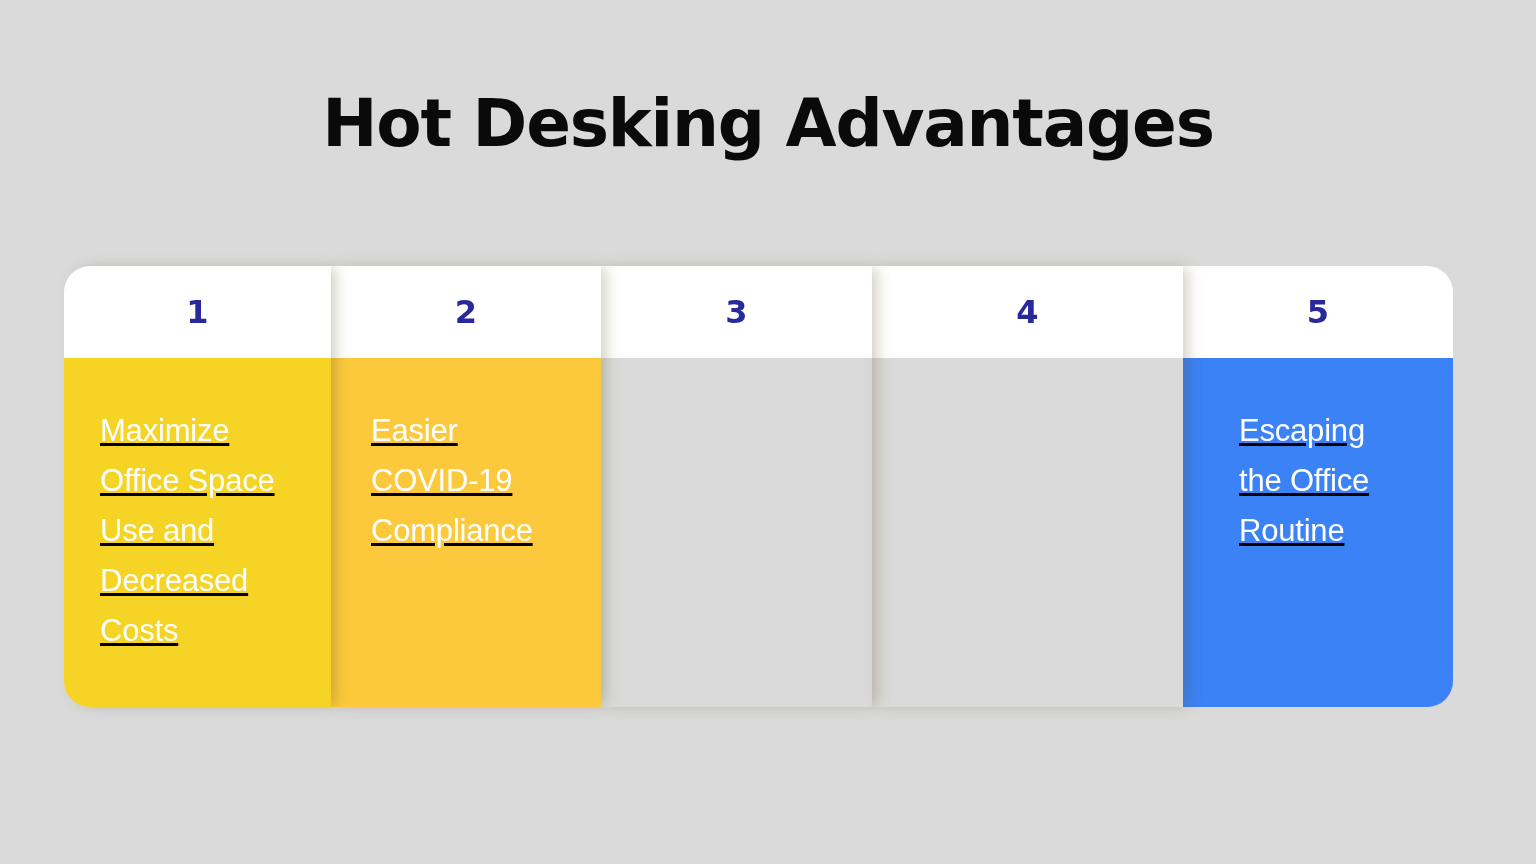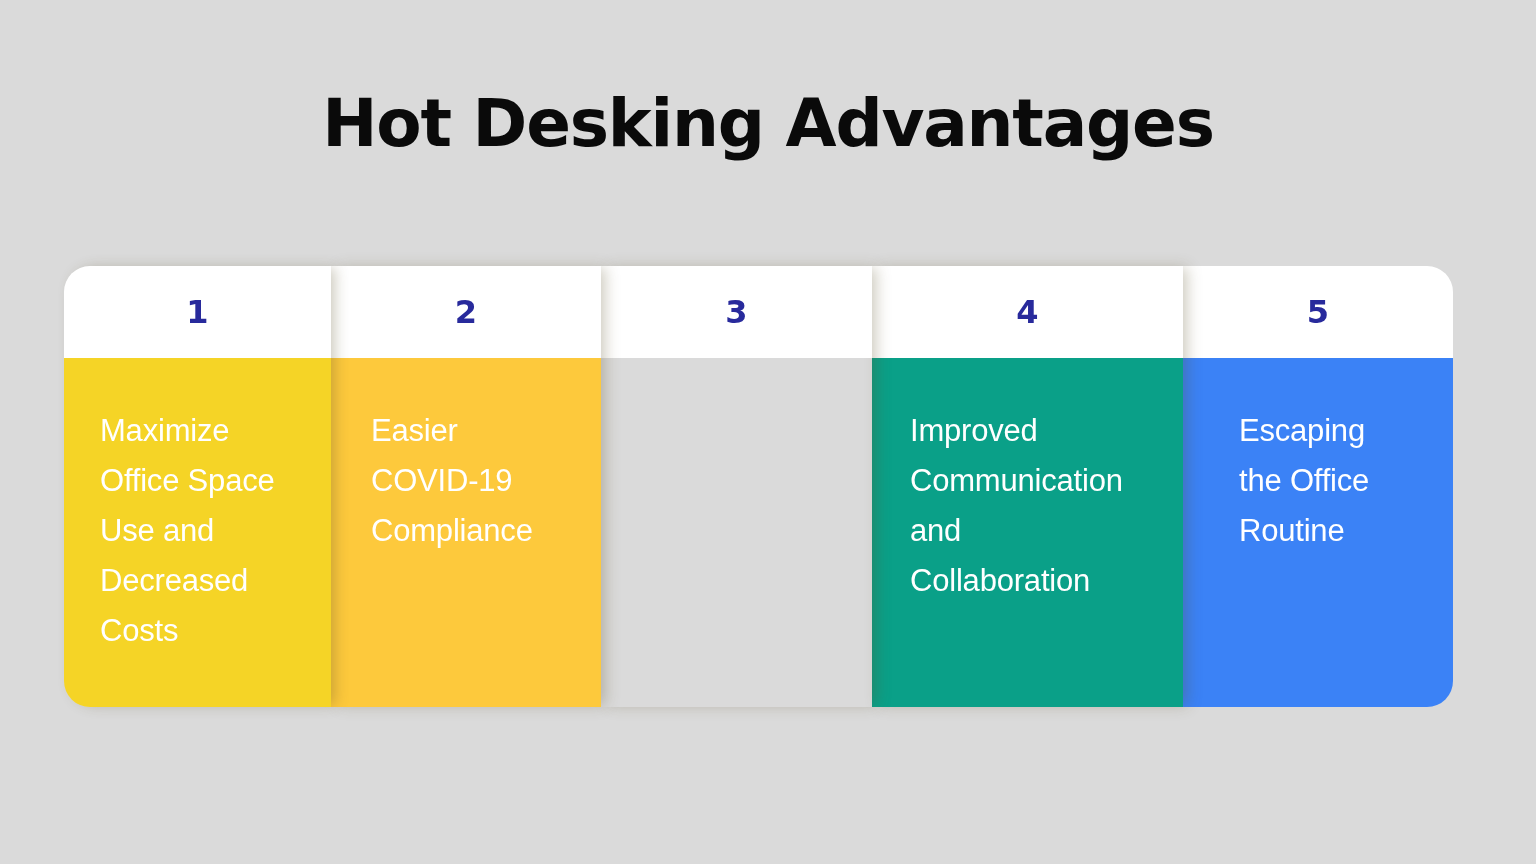--- a/index.html
+++ b/index.html
@@ -81,20 +81,21 @@
     color: #282a9c;
     font-family: "DejaVu Sans", "Liberation Sans", sans-serif;
     letter-spacing: 0px;
     line-height: 1;
   }
 
   .card-body {
     flex: 1 1 auto;
     padding: 48px 30px 0 36px;
     box-sizing: border-box;
+    text-decoration: underline;
   }
   .card.c1 .card-body { border-bottom-left-radius: 26px; }
   .card.c5 .card-body { border-bottom-right-radius: 26px; }
 
   .card-text {
     color: #ffffff;
     font-size: 31px;
     line-height: 50px;
     font-weight: normal;
     letter-spacing: -0.2px;
@@ -148,26 +149,20 @@
     <div class="card c3">
       <div class="card-header">
         <span class="card-number">3</span>
       </div>
     </div>
 
     <div class="card c4">
       <div class="card-header">
         <span class="card-number">4</span>
       </div>
-      <div class="card-body">
-        <div class="card-text">Improved
-Communication
-and
-Collaboration</div>
-      </div>
     </div>
 
     <div class="card c5">
       <div class="card-header">
         <span class="card-number">5</span>
       </div>
       <div class="card-body">
         <div class="card-text">Escaping
 the Office
 Routine</div>

